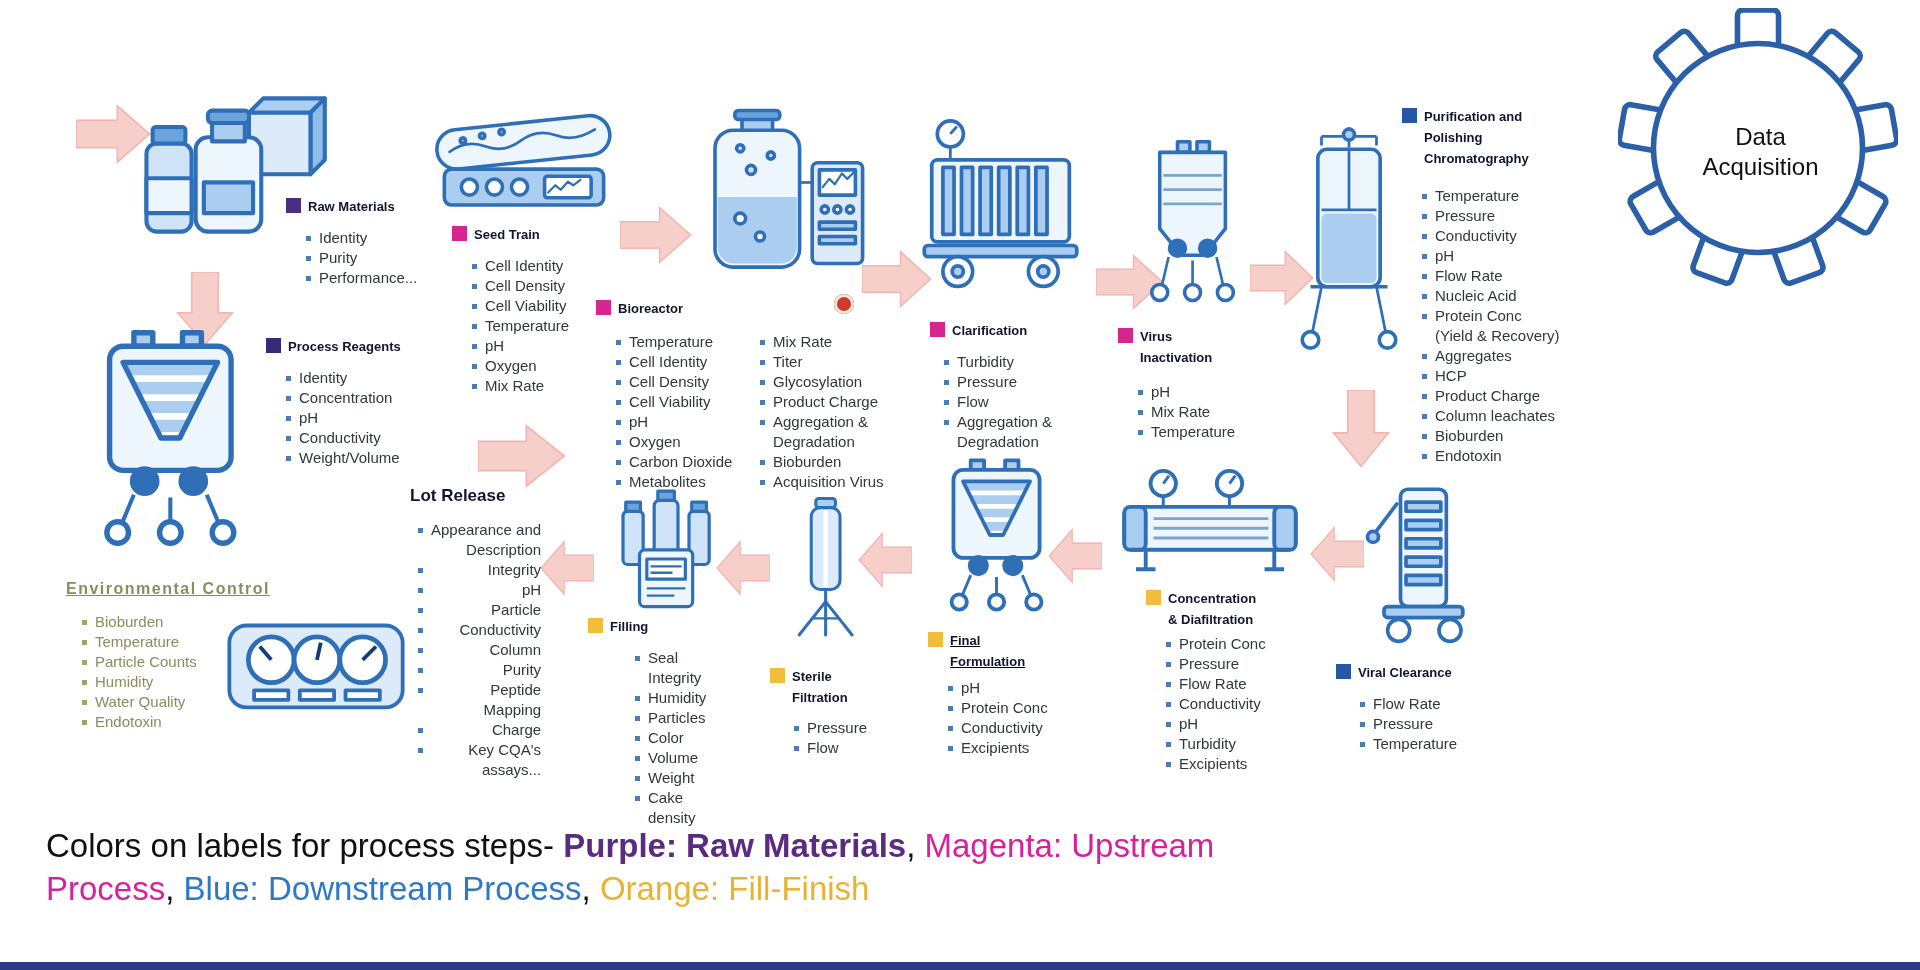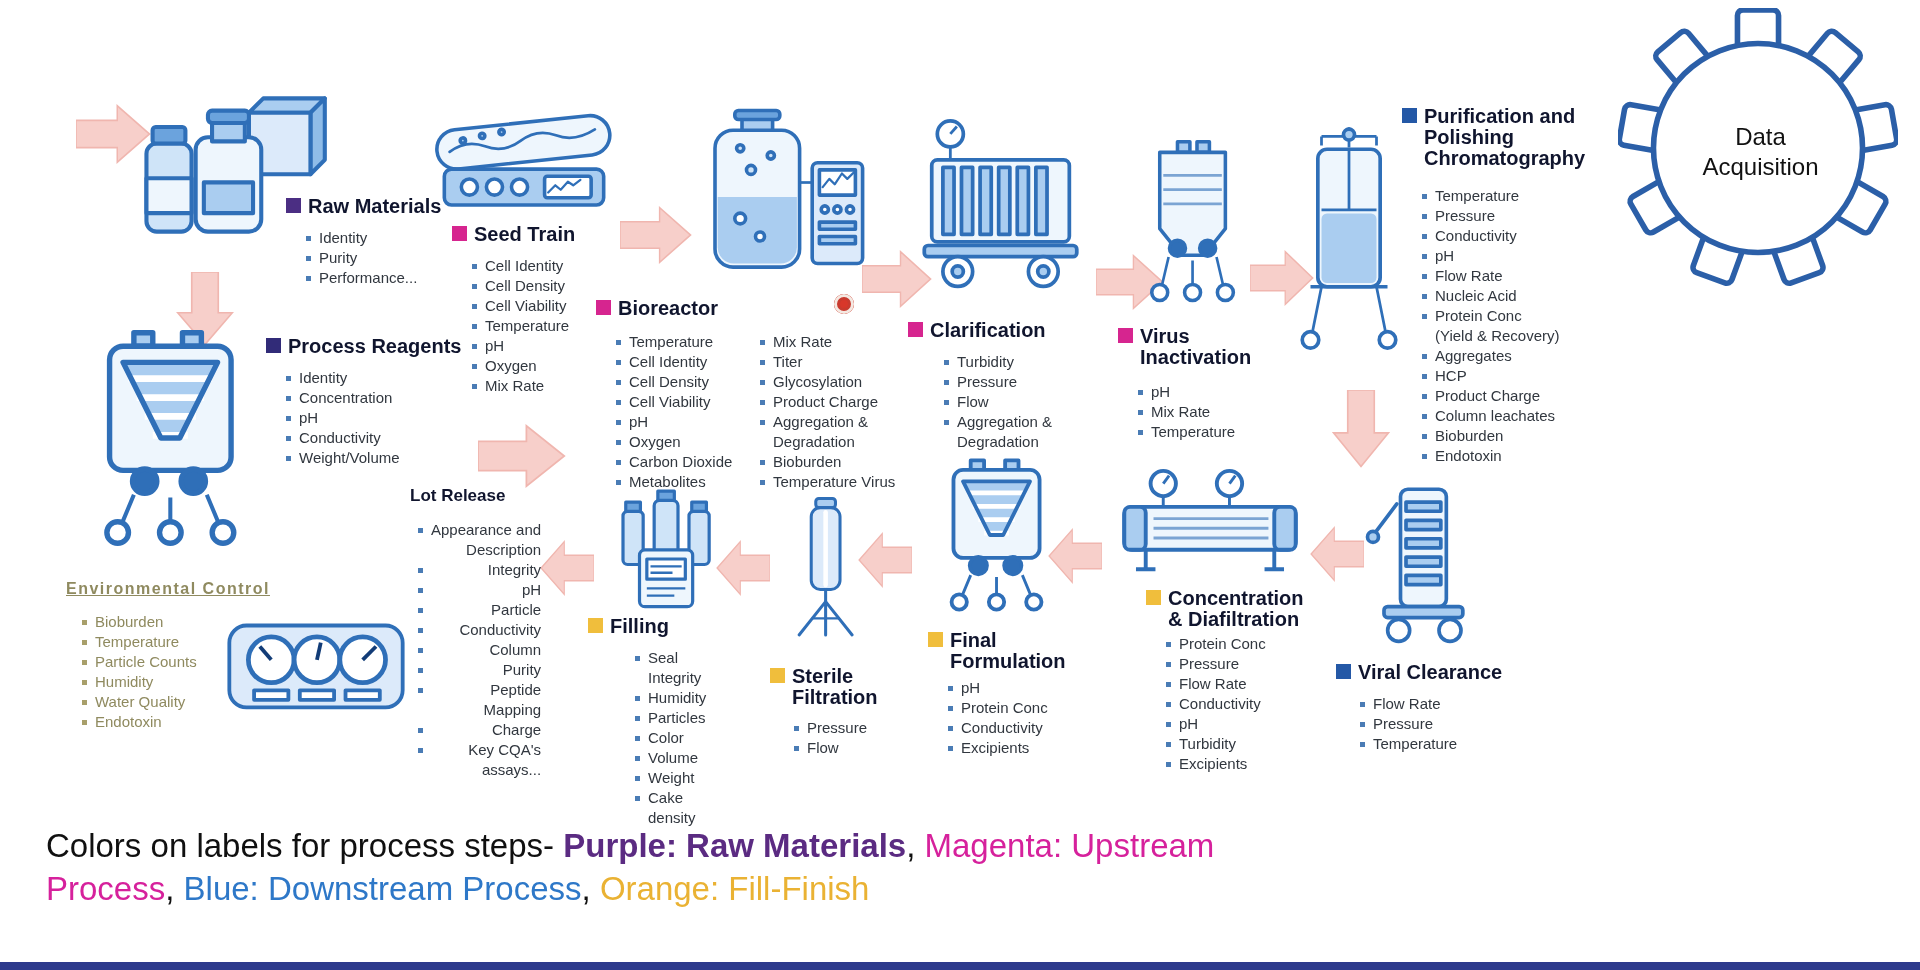--- a/index.html
+++ b/index.html
@@ -4,21 +4,21 @@
 <style>
   html,body{margin:0;padding:0;background:#fff;}
   #canvas{position:relative;width:1920px;height:970px;background:#fff;overflow:hidden;
           font-family:"Liberation Sans", sans-serif;}
   .illus{position:absolute;}
   .illus svg{display:block;}
   .arrow{position:absolute;}
   .arrow svg{width:100%;height:100%;display:block;}
   .step-label{position:absolute;display:flex;align-items:flex-start;gap:7px;}
   .tag{width:15px;height:15px;flex:0 0 15px;margin-top:2px;}
-  .step-name{font-weight:bold;font-size:20px;line-height:21px;color:#10152e;white-space:pre-line;}
+  .step-name{font-weight:bold;font-size:13px;line-height:21px;color:#10152e;white-space:pre-line;}
   .bullets{position:absolute;list-style:none;margin:0;padding:0;font-size:15px;color:#31373f;}
   .bullets li{position:relative;padding-left:15px;line-height:20px;white-space:pre-line;}
   .bullets li::before{content:"";position:absolute;left:2px;top:8px;width:5px;height:5px;background:#4a7cb5;}
   .bullets.olive li{color:#8f8a5f;}
   .bullets.olive li::before{background:#a89f6a;}
   .plain-title{position:absolute;font-weight:bold;font-size:17px;color:#10152e;}
   .env-title{position:absolute;font-weight:bold;font-size:16px;color:#8f8a5f;letter-spacing:1.5px;}
   #gear-text{position:absolute;left:1668px;top:122px;width:185px;text-align:center;
              font-size:24px;line-height:30px;color:#111;white-space:pre-line;}
   #caption{position:absolute;left:46px;top:824px;width:1520px;font-size:33px;line-height:43px;color:#101010;}
@@ -412,24 +412,24 @@
       <li>Metabolites</li>
     </ul>
   <ul class="bullets" style="left:758px;top:332px;">
       <li>Mix Rate</li>
       <li>Titer</li>
       <li>Glycosylation</li>
       <li>Product Charge</li>
       <li>Aggregation &amp;
 Degradation</li>
       <li>Bioburden</li>
-      <li>Temperature Virus</li>
-    </ul>
-
-  <div class="step-label" style="left:908px;top:320px;justify-content:flex-end;">
+      <li>Acquisition Virus</li>
+    </ul>
+
+  <div class="step-label" style="left:930px;top:320px;justify-content:flex-end;">
     <span class="tag" style="background-color: rgb(214, 37, 143);"></span>
     <span class="step-name">Clarification</span>
   </div>
   <ul class="bullets" style="left:942px;top:352px;">
       <li>Turbidity</li>
       <li>Pressure</li>
       <li>Flow</li>
       <li>Aggregation &amp;
 Degradation</li>
     </ul>
@@ -486,21 +486,21 @@
   <ul class="bullets" style="left:1164px;top:634px;">
       <li>Protein Conc</li>
       <li>Pressure</li>
       <li>Flow Rate</li>
       <li>Conductivity</li>
       <li>pH</li>
       <li>Turbidity</li>
       <li>Excipients</li>
     </ul>
 
-  <div class="step-label" style="left:928px;top:630px;">
+  <div class="step-label" style="left:928px;top:630px;text-decoration:underline;">
     <span class="tag" style="background-color: rgb(240, 190, 60);"></span>
     <span class="step-name">Final
 Formulation</span>
   </div>
   <ul class="bullets" style="left:946px;top:678px;">
       <li>pH</li>
       <li>Protein Conc</li>
       <li>Conductivity</li>
       <li>Excipients</li>
     </ul>

